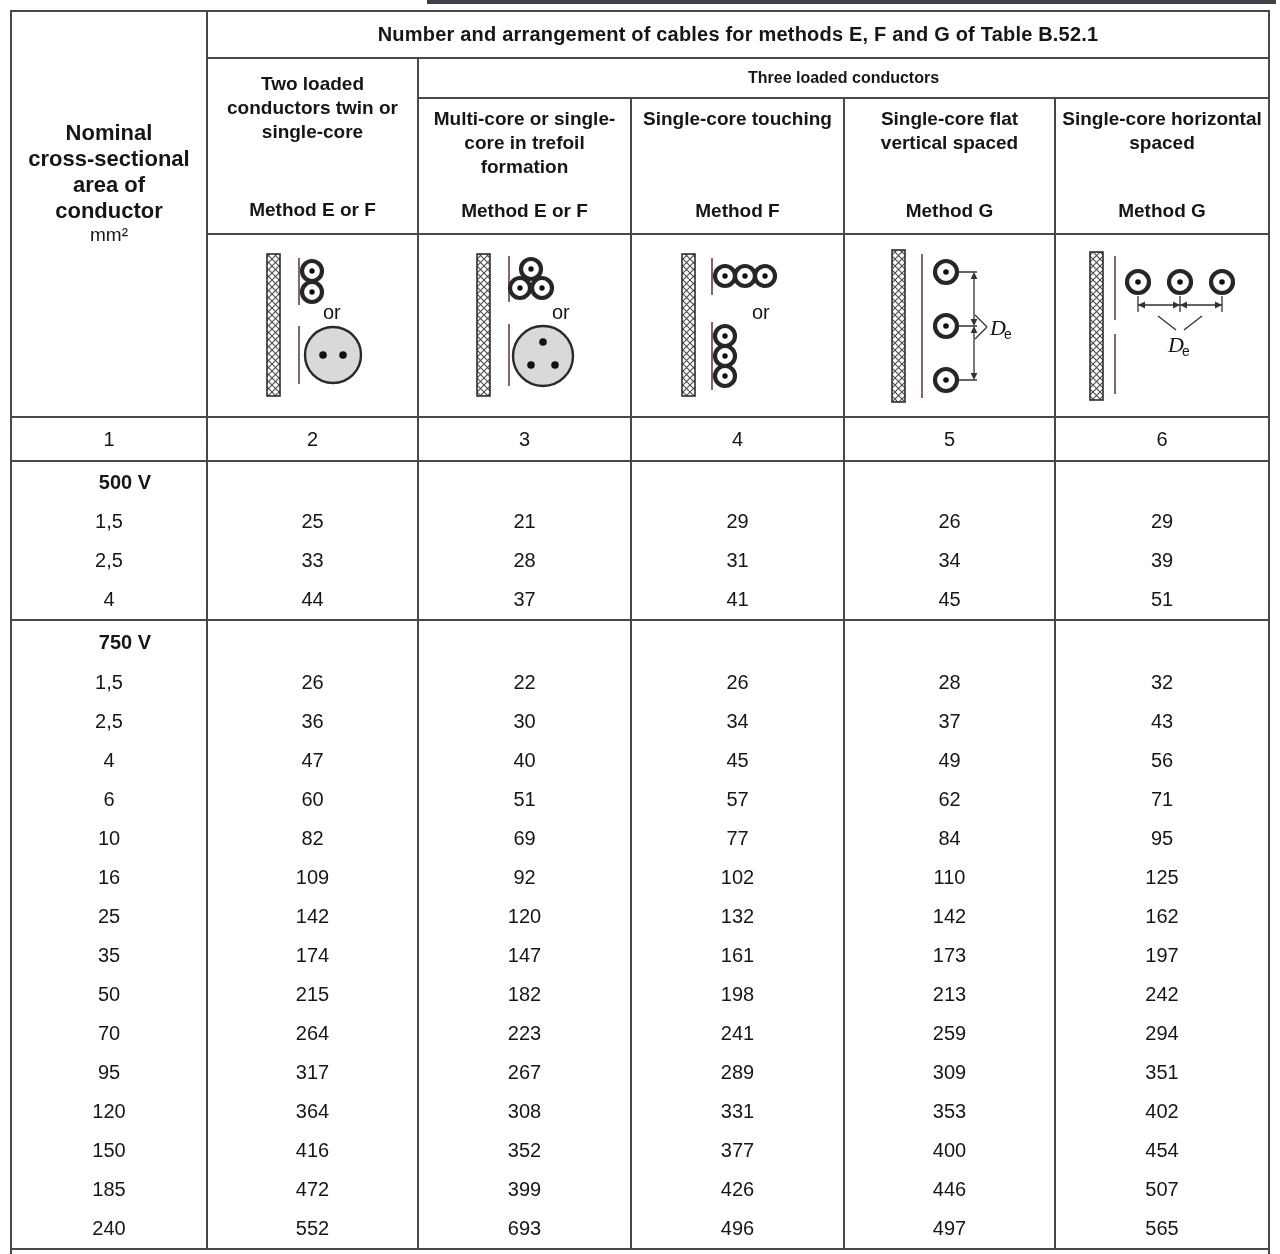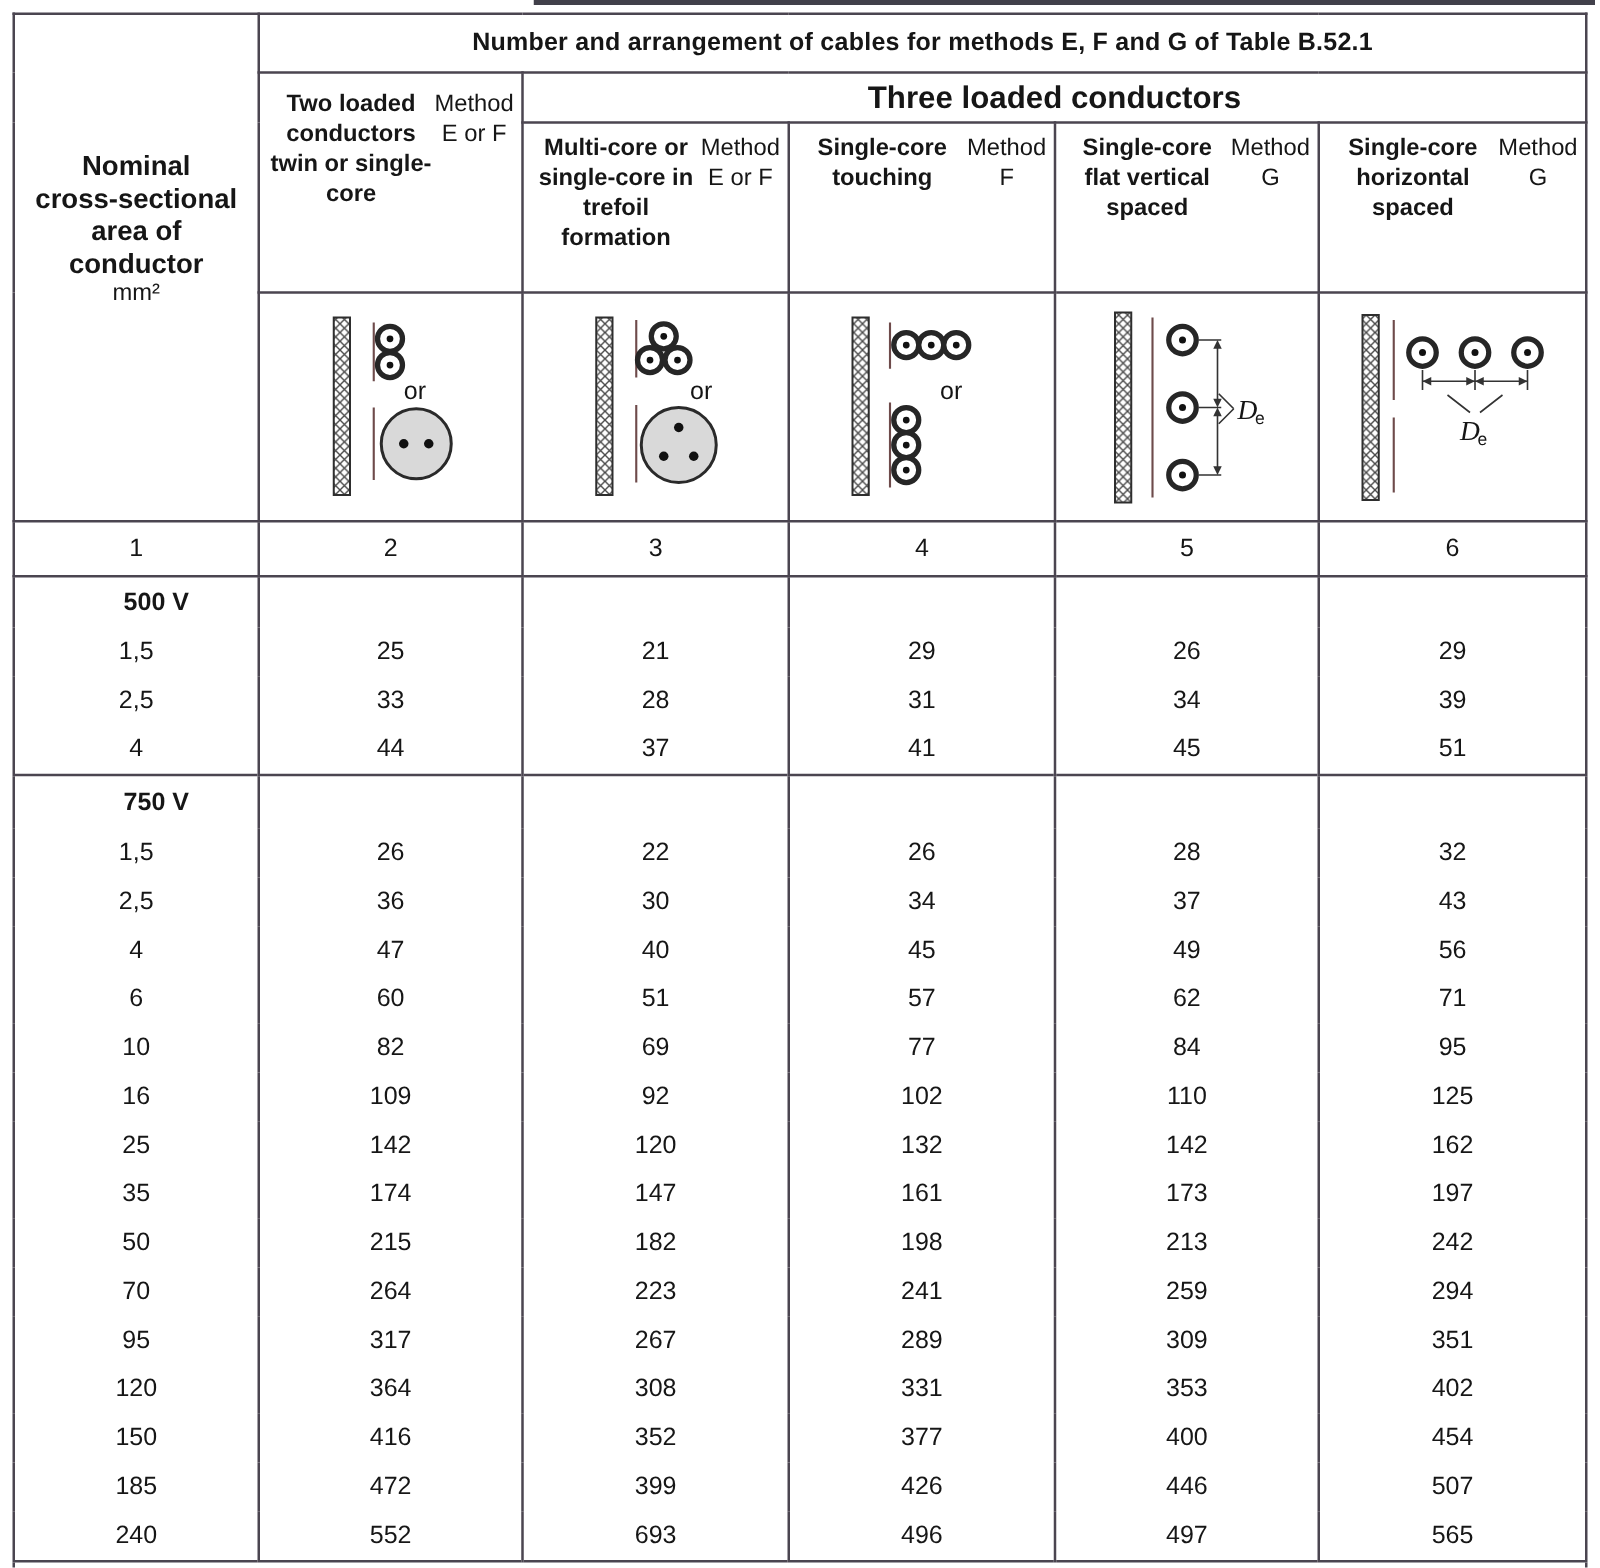--- a/index.html
+++ b/index.html
@@ -19,27 +19,27 @@
   }
   td{
     border-left:2px solid var(--line);border-right:2px solid var(--line);
     border-top:2px solid var(--line);border-bottom:2px solid var(--line);
     text-align:center;vertical-align:middle;padding:0;
     font-size:20px;color:var(--ink);
   }
   tr.r-title td{height:45px;}
   .main-title{font-weight:bold;font-size:20px;letter-spacing:.2px;}
   tr.r-group td{height:38px;}
-  .group-label{font-weight:bold;font-size:25px;}
+  .group-label{font-weight:bold;font-size:16px;}
   tr.r-heads td{height:134px;}
   .hdr{font-weight:bold;font-size:19px;line-height:24px;}
-  .hdr .hdr-inner{display:flex;flex-direction:row;justify-content:space-between;height:134px;padding:8px 6px 10px 6px;box-sizing:border-box;}
+  .hdr .hdr-inner{display:flex;flex-direction:column;justify-content:space-between;height:134px;padding:8px 6px 10px 6px;box-sizing:border-box;}
   .hdr.tall .hdr-inner{height:172px;padding-top:12px;}
   .hdr-label{display:block;}
-  .hdr-method{display:block;font-weight:normal;}
+  .hdr-method{display:block;font-weight:bold;}
   .col1-head{vertical-align:top;}
   .col1-inner{padding-top:108px;}
   .c1line{font-weight:bold;font-size:22px;line-height:26px;display:block;}
   .c1unit{display:block;font-size:19px;font-weight:normal;}
   tr.r-diag td{height:181px;}
   tr.r-num td{height:42px;font-size:20px;}
   tr.section-row td{height:40px;border-bottom:none;font-weight:bold;font-size:20px;padding-left:32px;}
   tbody#rows-body tr.section-750 td{height:42px;}
   tr.data-row td{height:39px;border-top:none;border-bottom:none;font-size:20px;}
   tr.footer-stub td{height:18px;border-bottom:none;}

